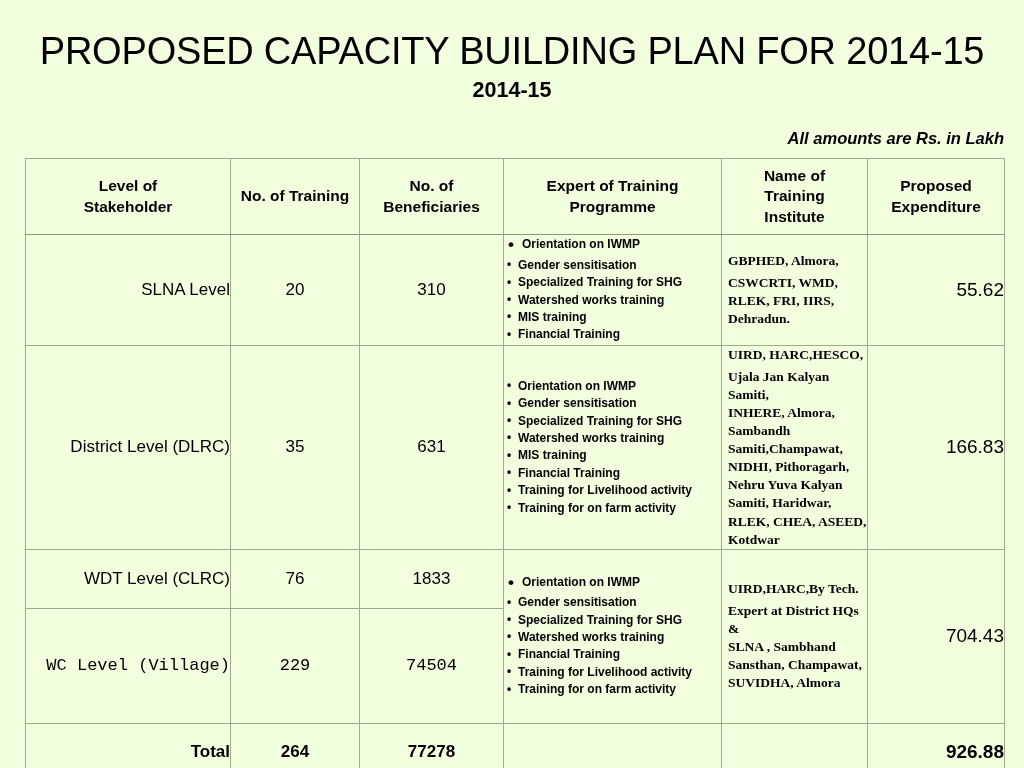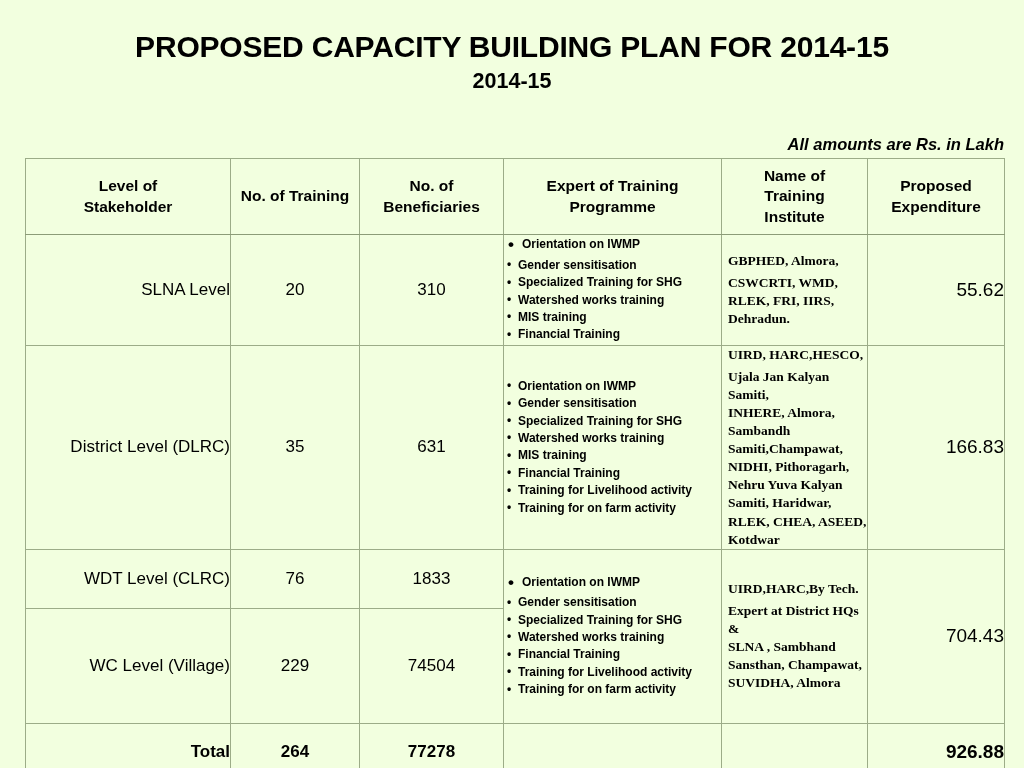--- a/index.html
+++ b/index.html
@@ -21,36 +21,36 @@
     height: 768px;
     box-sizing: border-box;
   }
 
   
   .title-block {
     padding-top: 30px;
     text-align: center;
   }
   .title-main {
-    font-size: 30px;
-    font-weight: bold;
+    font-size: 38px;
+    font-weight: normal;
     line-height: 1.12;
     letter-spacing: -0.2px;
   }
   .title-sub {
     font-size: 21.5px;
     font-weight: bold;
     line-height: 1.25;
     margin-top: 4px;
   }
   .title-sub .l2 { display: block; }
 
   .note {
     position: absolute;
-    top: 135px;
+    top: 129px;
     right: 20px;
     font-size: 16.5px;
     font-weight: bold;
     font-style: italic;
     text-align: right;
   }
 
   
   .tbl-wrap {
     position: absolute;
@@ -169,21 +169,21 @@
   .inst .body {
     font-size: 13.5px;
     font-weight: bold;
     line-height: 1.34;
   }
   .inst .body span { display: block; margin-left: 6px; }
 
   .row-slna td { height: 110px; }
   .row-dlrc td { height: 172px; }
   .row-wdt  td { height: 58px; }
-  .row-wc   td { height: 114px; }
+  .row-wc   td { height: 114px; font-family: Liberation Mono, monospace; }
 </style>
 </head>
 <body>
 
 <div class="slide">
 
   <div class="title-block">
     <div class="title-main">PROPOSED CAPACITY BUILDING PLAN FOR 2014-15</div>
     <div class="title-sub">
       <span class="l2">2014-15</span>

